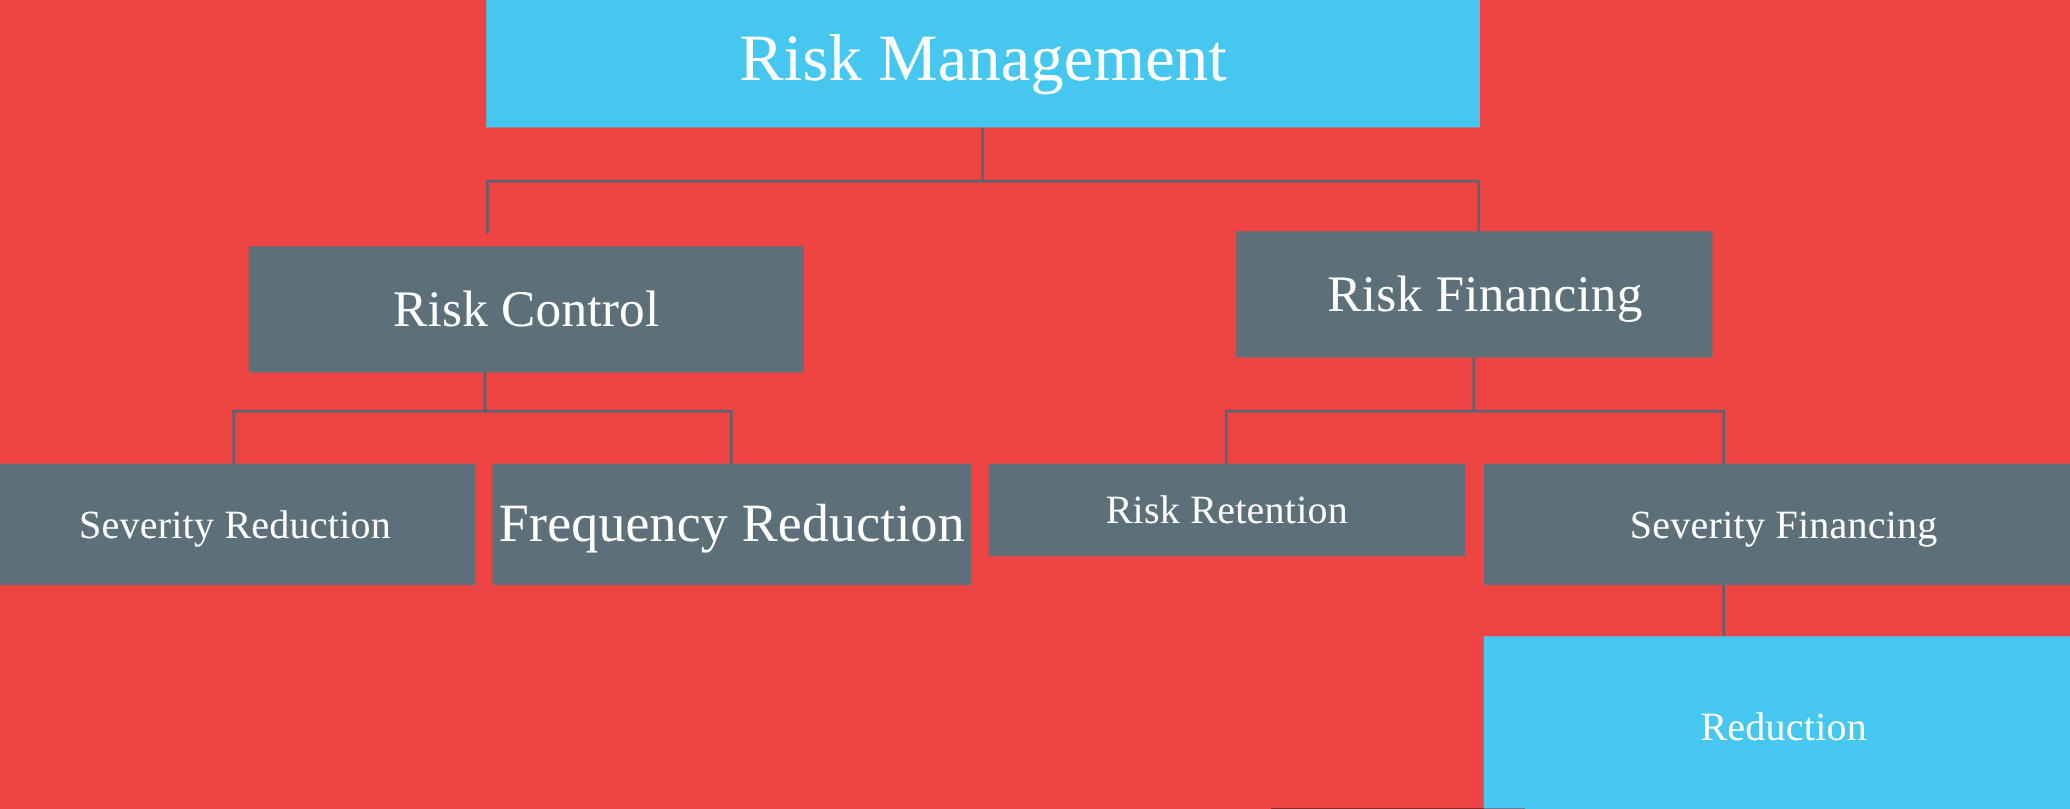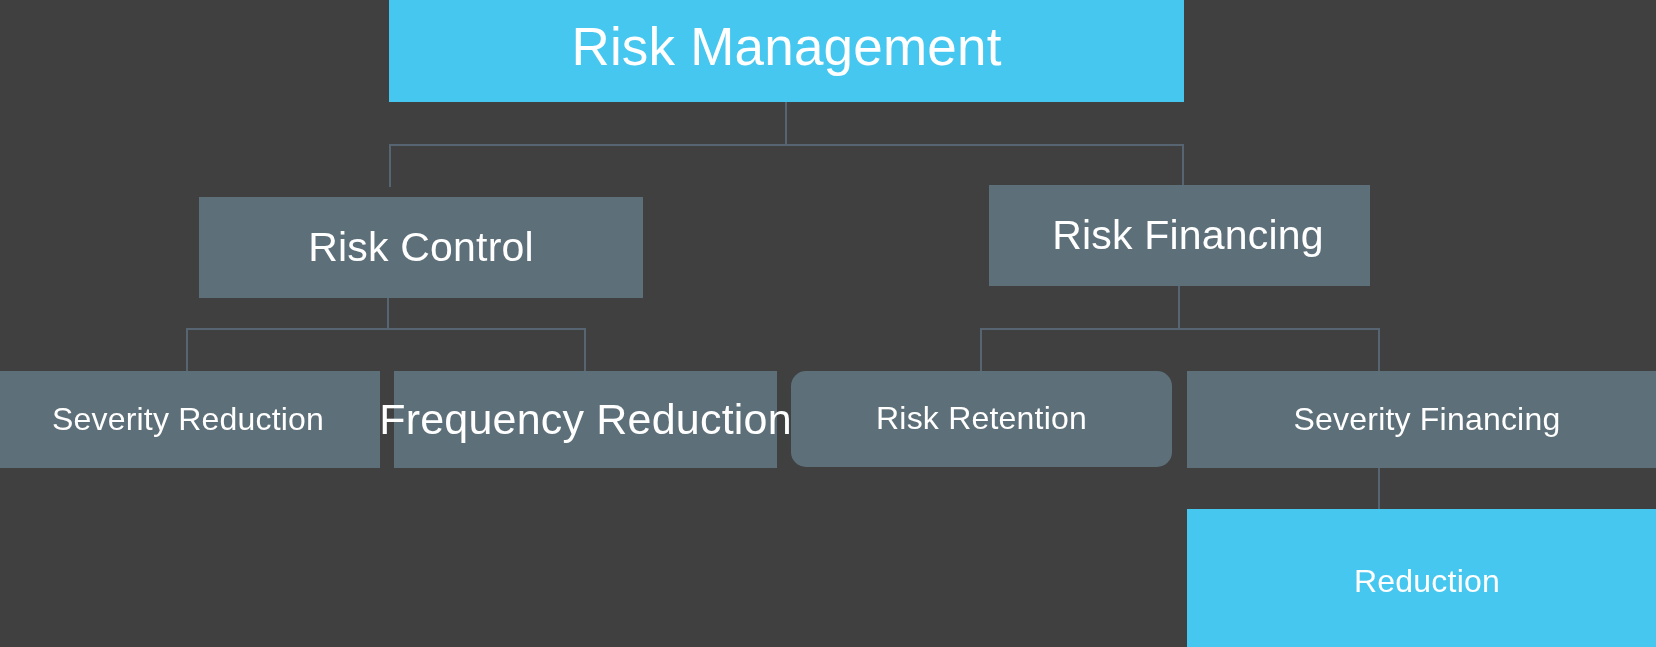--- a/index.html
+++ b/index.html
@@ -9,22 +9,23 @@
     background: #000000;
   }
   body {
     font-family: "Liberation Sans", sans-serif;
     -webkit-font-smoothing: antialiased;
   }
   #canvas {
     position: relative;
     width: 1656px;
     height: 647px;
-    background: #404040;
+    background: #ef4444;
     overflow: hidden;
+    font-family: Liberation Serif, serif;
   }
   .node {
     position: absolute;
     display: flex;
     align-items: center;
     justify-content: center;
     box-sizing: border-box;
     color: #ffffff;
     text-align: center;
     line-height: 1.1;
@@ -33,21 +34,21 @@
     user-select: none;
   }
   .node.primary   { background: #45C7F0; }
   .node.secondary { background: #5D6F79; }
 
   .n-root     { left: 389px;  top: -8px;  width: 795px;  height: 110px; font-size: 53px; }
   .n-l1-left  { left: 199px;  top: 197px; width: 444px;  height: 101px; font-size: 41px; }
   .n-l1-right { left: 989px;  top: 185px; width: 381px;  height: 101px; font-size: 41px; padding-left: 17px; }
   .n-l2-a     { left: -4px;   top: 371px; width: 384px;  height: 97px;  font-size: 32px; }
   .n-l2-b     { left: 394px;  top: 371px; width: 383px;  height: 97px;  font-size: 43px; }
-  .n-l2-c     { left: 791px;  top: 371px; width: 381px;  height: 96px;  font-size: 32px; border-radius: 15px; }
+  .n-l2-c     { left: 791px;  top: 371px; width: 381px;  height: 74px;  font-size: 32px; }
   .n-l2-d     { left: 1187px; top: 371px; width: 480px;  height: 97px;  font-size: 32px; }
   .n-l3-a     { left: 1187px; top: 509px; width: 480px;  height: 145px; font-size: 32px; }
 
   .edge {
     position: absolute;
     background: #566571;
   }
   .edge.v { width: 2px; }
   .edge.h { height: 2px; }
 

